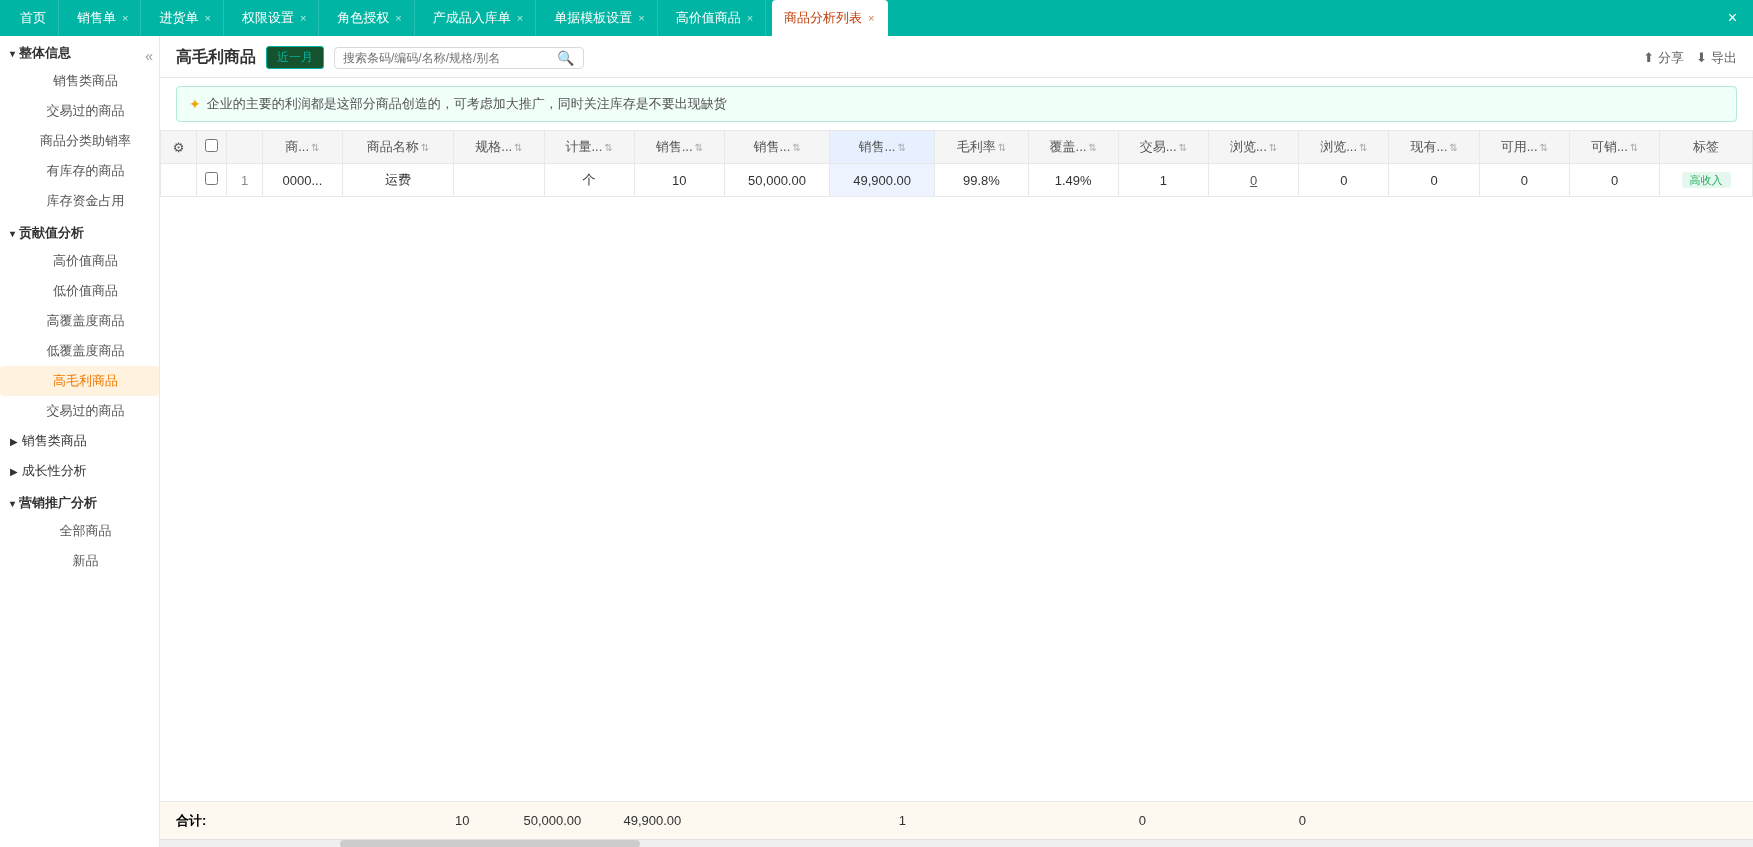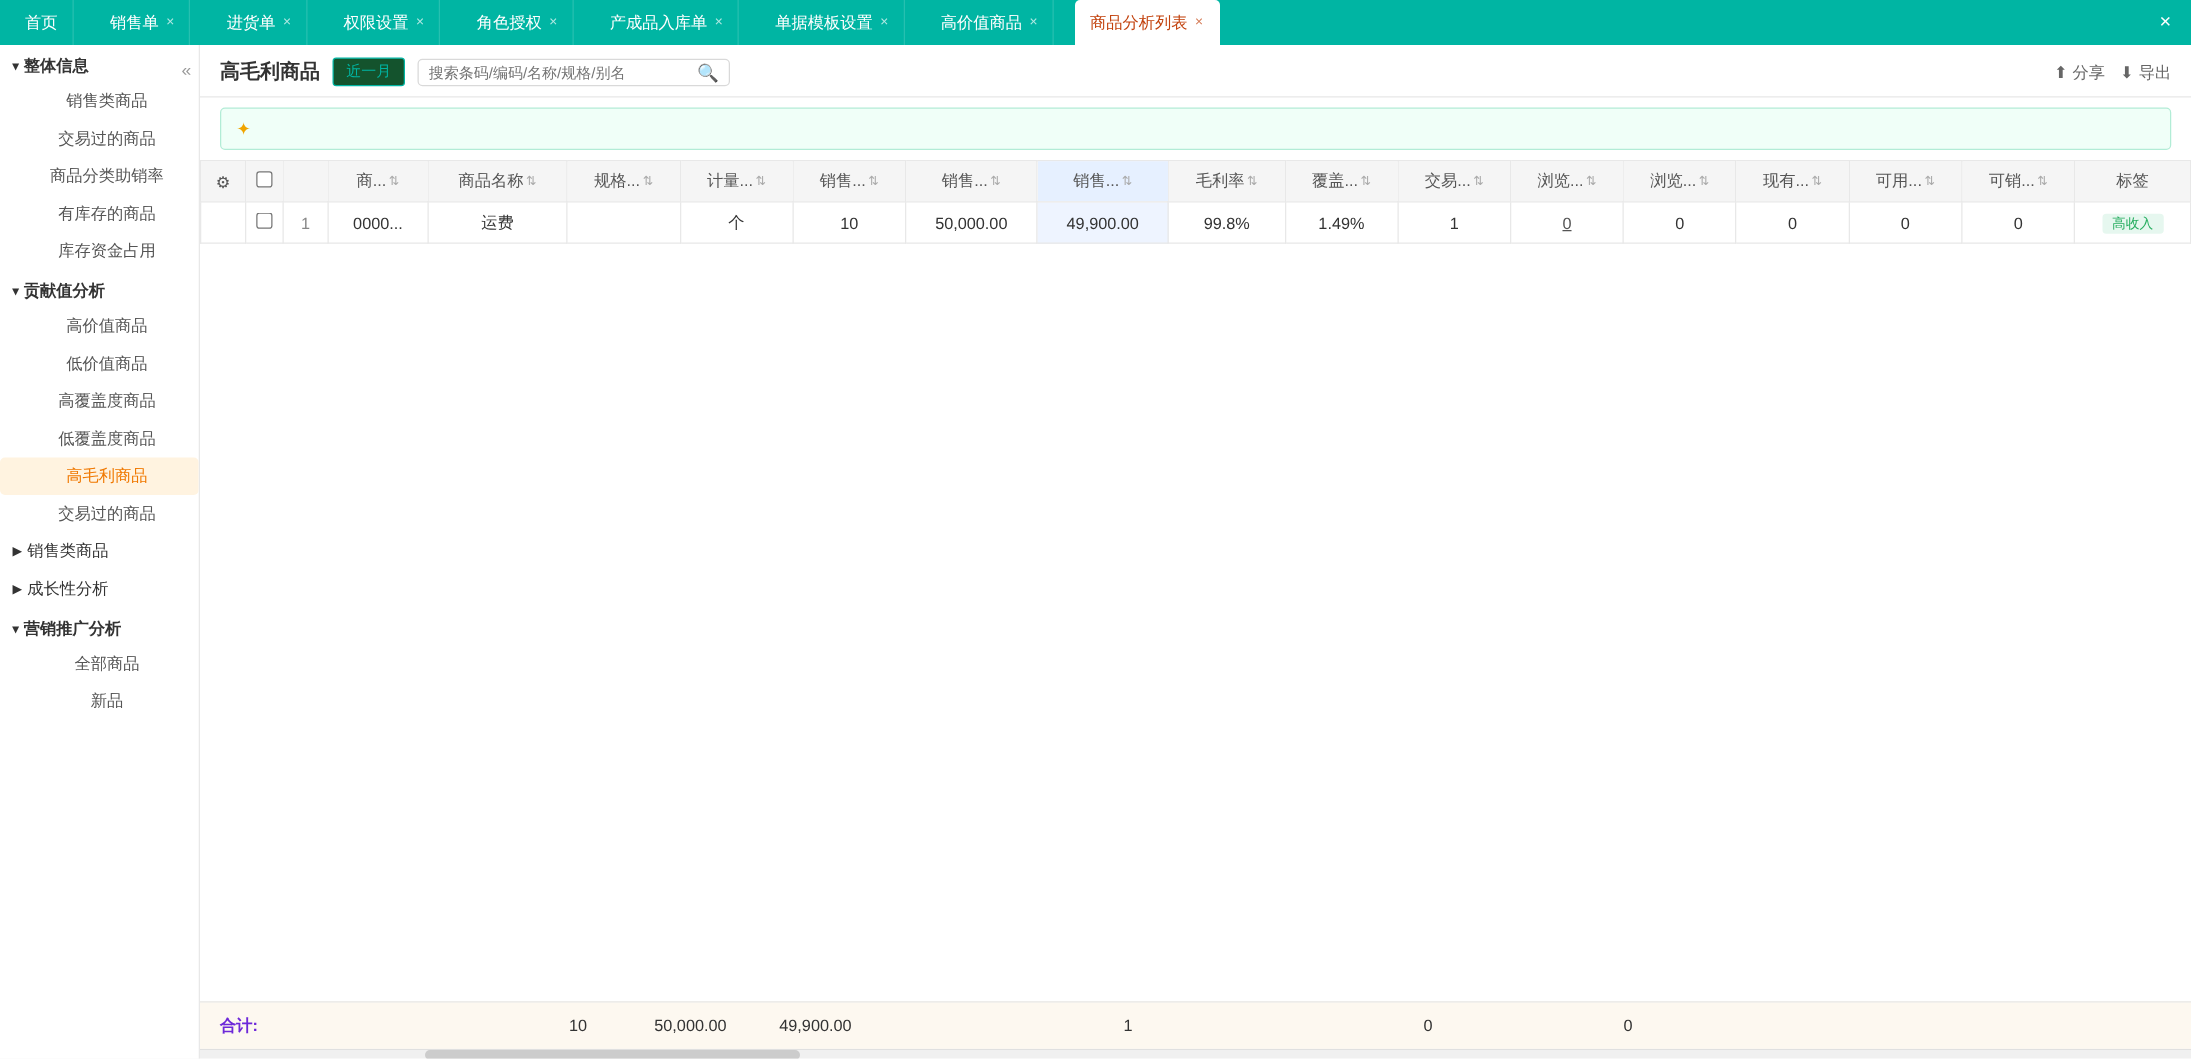--- a/index.html
+++ b/index.html
@@ -6,21 +6,21 @@
     body { background: #f5f5f5; overflow: hidden; }
 
     
     .top-nav {
       display: flex;
       align-items: center;
       background: #00b5a3;
       height: 36px;
       padding: 0 8px;
       color: #fff;
-      gap: 17px;
+      gap: 6px;
     }
     .top-nav .nav-item {
       display: flex;
       align-items: center;
       padding: 0 12px;
       height: 36px;
       cursor: pointer;
       white-space: nowrap;
       font-size: 13px;
       color: #fff;
@@ -232,21 +232,21 @@
       display: flex;
       align-items: center;
       background: #fdf8f0;
       border-top: 1px solid #e8e8e8;
       padding: 8px 0;
       min-height: 38px;
       position: relative;
     }
     .footer-label {
       padding: 0 16px;
-      color: #6d28d9;
+      color: #000000;
       font-weight: bold;
       min-width: 60px;
     }
     .footer-cells {
       display: flex;
       flex: 1;
     }
     .footer-cell {
       text-align: center;
       color: #333;
@@ -396,20 +396,21 @@
         </div>
         <div class="header-action-btn">
           <span>⬇</span>
           <span>导出</span>
         </div>
       </div>
     </div>
 
     <div class="info-banner">
       <span class="info-icon">✦</span>
+      <span>企业的主要的利润都是这部分商品创造的，可考虑加大推广，同时关注库存是不要出现缺货</span>
     </div>
 
     <div class="table-wrapper">
       <table>
         <thead>
           <tr>
             <th style="width:36px;">
               <span>⚙</span>
             </th>
             <th style="width:30px;">

